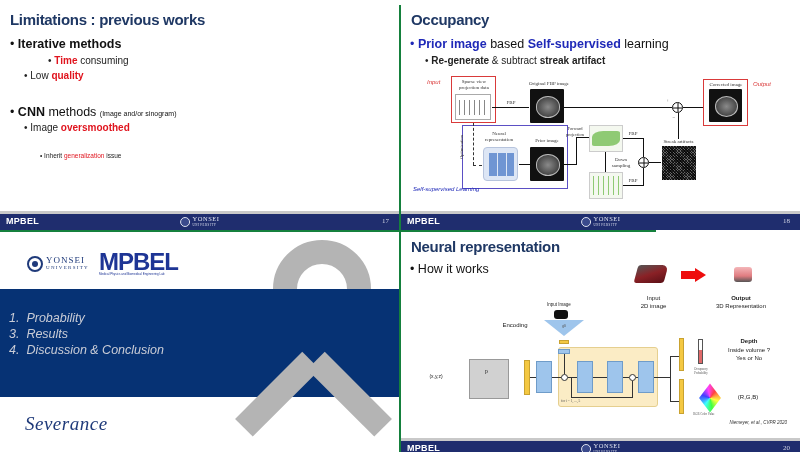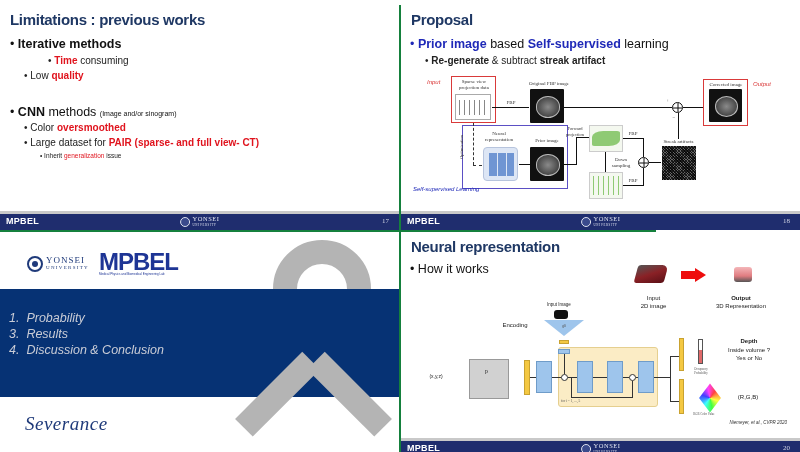--- a/index.html
+++ b/index.html
@@ -105,41 +105,38 @@
     <div class="b2" style="left:24px; top:50px;margin-left:24px;">
       • <span class="red">Time</span><span> consuming</span>
     </div>
     <div class="b2" style="left:24px; top:65px;">
       • <span>Low </span><span class="red">quality</span>
     </div>
     <div class="b1" style="left:10px; top:100px;">
       • <span class="bold">CNN</span><span> methods </span><span class="small-note">(Image and/or sinogram)</span>
     </div>
     <div class="b2" style="left:24px; top:117px;">
-      • <span>Color </span><span class="red">oversmoothed</span>
-    </div>
-    <div class="b2" style="left:24px; top:132px;">
-      • <span>Large dataset for </span><span class="red">PAIR (sparse- and full view- CT)</span>
+      • <span>Image </span><span class="red">oversmoothed</span>
     </div>
     <div class="b3" style="left:40px; top:147px;">
       • <span>Inherit </span><span class="red-light">generalization</span><span> issue</span>
     </div>
 
     <div class="footer">
       <div class="footer-logo">MPBEL</div>
       <div class="footer-center">
         <span class="seal"></span>
         <span class="yt"><span>YONSEI</span><small>UNIVERSITY</small></span>
       </div>
       <div class="page-num">17</div>
     </div>
   </div>
 
   <div class="slide s18">
-    <div class="title">Proposal</div>
+    <div class="title">Occupancy</div>
 
     <div class="b1" style="left:9px; top:32px;">
       <span style="color:#1f29b8">•</span> <span class="blue">Prior image</span><span> based </span><span class="blue">Self-supervised</span><span> learning</span>
     </div>
     <div class="b2" style="left:24px; top:50px;">
       • <span class="bold">Re-generate</span><span> &amp; subtract </span><span class="bold">streak artifact</span>
     </div>
 
     <div class="diagram">
 

